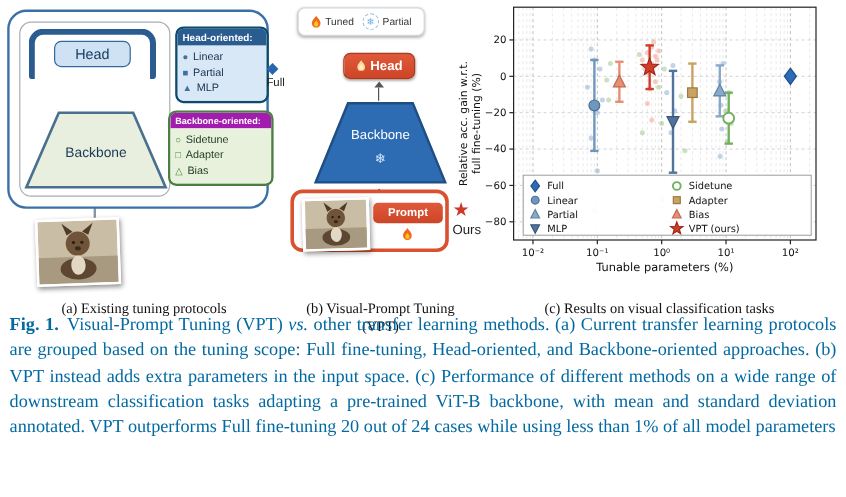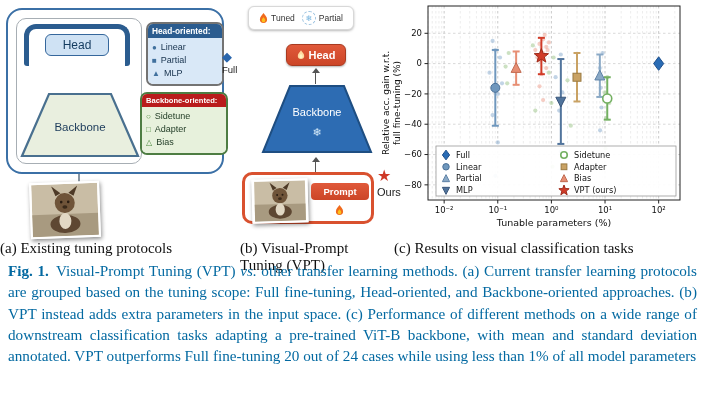--- a/index.html
+++ b/index.html
@@ -21,27 +21,27 @@
             border:5px solid #2b5c8f;border-bottom:none;border-radius:12px 12px 3px 3px;
             box-sizing:border-box;}
   .pa-head{position:absolute;left:39px;top:28px;width:64px;height:22px;background:#cfe2f4;
            border:1.8px solid #35679c;border-radius:6px;display:flex;align-items:center;
            justify-content:center;font-size:12px;color:#123a5e;box-sizing:border-box;}
   .trap-svg{position:absolute;}
   .lg{position:absolute;border-radius:7px;overflow:hidden;background:#fff;}
   .lg-title{color:#fff;font-weight:bold;padding:2px 4px;}
   .lg-body{padding:3px 4px 4px;}
   .lg-item{display:flex;align-items:center;gap:4px;line-height:1.45;}
-  .lg-head{left:140px;top:16px;width:74px;border:2px solid #737373;}
+  .lg-head{left:140px;top:16px;width:74px;border:2px solid #0c4a6e;}
   .lg-head .lg-title{background:#2b5c8f;font-size:8.3px;}
   .lg-head .lg-body{background:#d9e8f7;}
   .lg-head .lg-item{font-size:9px;color:#17324d;}
   .lg-head .mk{color:#41719e;font-size:8px;}
   .lg-bb{left:134px;top:86px;width:84px;border:2px solid #4e7d43;}
-  .lg-bb .lg-title{background:#b91c1c;font-size:7.6px;}
+  .lg-bb .lg-title{background:#a21caf;font-size:7.6px;}
   .lg-bb .lg-body{background:#e7f1dc;}
   .lg-bb .lg-item{font-size:9px;color:#1f3a24;}
   .lg-bb .mk{color:#4e8a3f;font-size:8px;}
   .full-mk{position:absolute;left:216px;top:44px;color:#2a66ad;font-size:13px;line-height:1;}
   .full-lb{position:absolute;left:216px;top:58px;font-size:9.5px;color:#222;}
   .photo{position:absolute;background:#fff;border:2.5px solid #fff;
          box-shadow:1px 2px 4px rgba(0,0,0,.45);}
   .photo svg{display:block;}
   .photo-a{left:24px;top:176px;width:66px;height:52px;transform:rotate(-2deg);}
 
@@ -53,33 +53,33 @@
   .leg-pair{display:flex;align-items:center;gap:3px;}
   .snow-wrap{width:12px;height:12px;border:1px dashed #9cc3e0;border-radius:50%;
              display:flex;align-items:center;justify-content:center;color:#6fb0dd;font-size:8px;}
   .pb-head{position:absolute;left:46px;top:38px;width:60px;height:22px;
            background:linear-gradient(#e0593a,#cc4527);border:1px solid #a83a20;border-radius:6px;
            color:#fff;display:flex;gap:4px;align-items:center;justify-content:center;
            font-size:11px;font-weight:bold;box-shadow:0 1px 2px rgba(0,0,0,.3);box-sizing:border-box;}
   .arrow-line{position:absolute;width:1.6px;background:#555;}
   .arrow-head{position:absolute;width:0;height:0;border-left:4px solid transparent;
               border-right:4px solid transparent;border-bottom:5.5px solid #555;}
-  .pb-prompt{position:absolute;left:2px;top:166px;width:132px;height:52px;background:#fff;
+  .pb-prompt{position:absolute;left:2px;top:152px;width:132px;height:52px;background:#fff;
              border:3px solid #d9512f;border-radius:10px;box-sizing:border-box;}
   .photo-b{left:7px;top:4px;width:52px;height:40px;transform:rotate(-1.5deg);}
   .prompt-chip{position:absolute;left:66px;top:8px;width:58px;height:17px;
                background:linear-gradient(#e0593a,#cc4527);border-radius:4px;color:#fff;
                font-size:9.5px;font-weight:bold;display:flex;align-items:center;justify-content:center;}
   .prompt-flame{position:absolute;left:90px;top:27px;}
   .star-ours{position:absolute;left:137px;top:162px;color:#ce3826;font-size:16px;line-height:1;}
   .ours-lb{position:absolute;left:137px;top:180px;font-size:11px;color:#222;}
 
   
-  .subcap{position:absolute;top:240px;font-family:"Liberation Serif",serif;font-size:15px;
-          color:#111;text-align:left;}
+  .subcap{position:absolute;top:250px;font-family:"Liberation Serif",serif;font-size:12px;
+          color:#111;text-align:center;}
   .subcap-a{left:0;width:240px;}
   .subcap-b{left:240px;width:154px;}
   .subcap-c{left:394px;width:311px;}
   .maincap{position:absolute;left:8px;top:260px;width:689px;font-family:"Liberation Serif",serif;
            font-size:15.2px;line-height:1.4;text-align:justify;color:#0369a1;}
   .figlabel{margin-right:7px;}
 </style>
 </head>
 <body>
 

